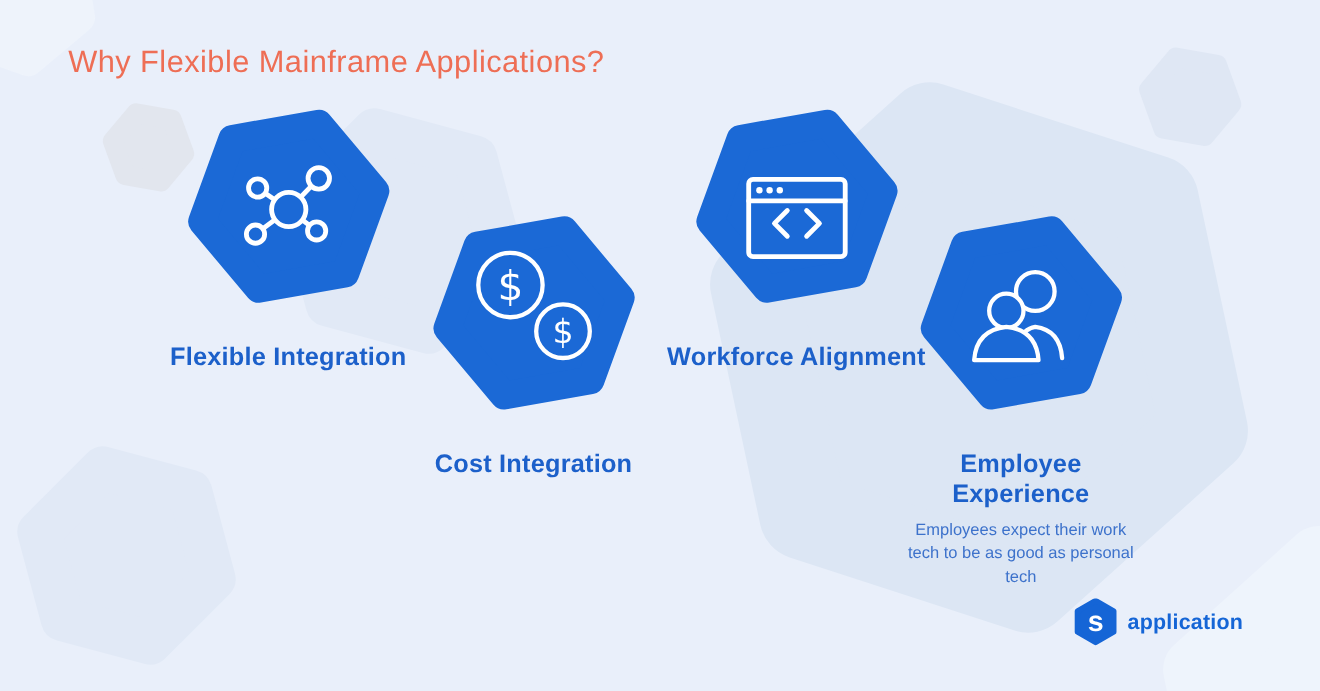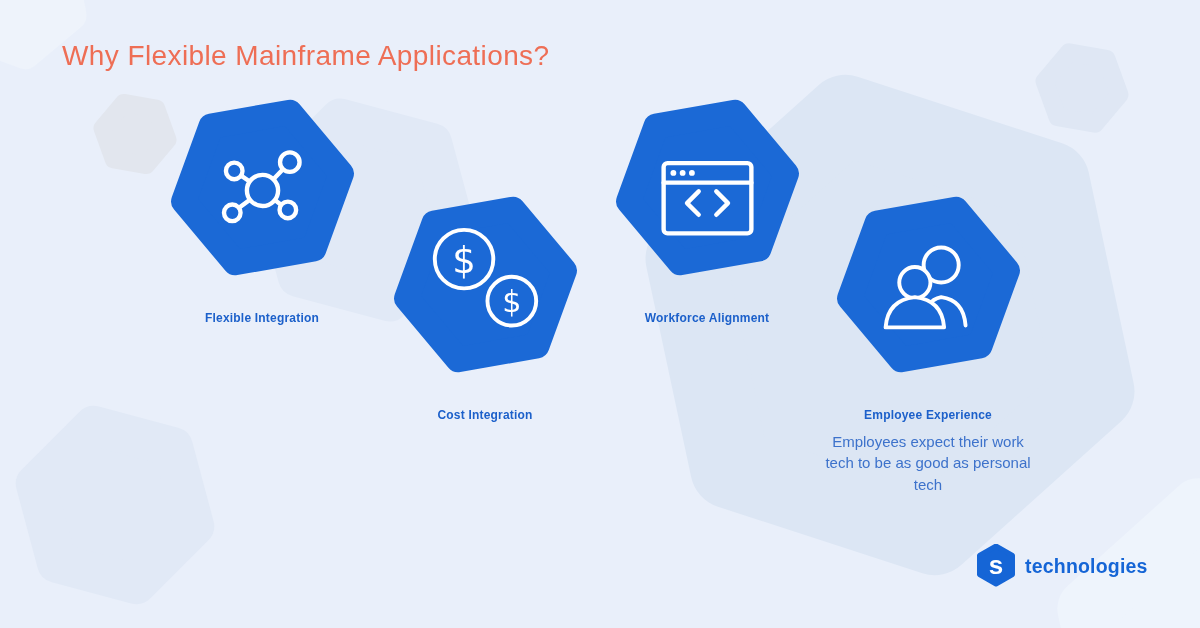--- a/index.html
+++ b/index.html
@@ -26,30 +26,30 @@
   .bg-hex{stroke-linejoin:round}
   .content{position:absolute;inset:0;z-index:1}
   .page-title{
     position:absolute;left:62px;top:40px;
     font-size:28px;font-weight:400;letter-spacing:.4px;
     color:var(--title-coral);
   }
   .card{position:absolute;width:240px;text-align:center}
   .card-1{left:142px;top:90px}
   .card-2{left:365px;top:187px}
-  .card-3{left:587px;top:90px}
+  .card-3{left:604px;top:90px}
   .card-4{left:808px;top:187px}
   .hex-svg{display:block;margin:0 auto 26px auto;width:195px;height:195px}
   .hexfill{fill:var(--hexagon-blue);stroke:var(--hexagon-blue);stroke-width:26;stroke-linejoin:round}
   .istroke{stroke:var(--icon-white);fill:none;stroke-width:4.5;stroke-linecap:round;stroke-linejoin:round}
   .ifill-blue{fill:var(--hexagon-blue);stroke:var(--icon-white);stroke-width:4.5;stroke-linejoin:round}
   .idot{fill:var(--icon-white);stroke:none}
   .iglyph{fill:var(--icon-white);font-family:"DejaVu Sans",sans-serif;font-weight:400}
   .card-heading{
-    font-size:12px;font-weight:bold;color:var(--heading-blue);
+    font-size:23px;font-weight:bold;color:var(--heading-blue);
     margin-bottom:9px;letter-spacing:.2px;
   }
   .card-desc{
     font-size:15px;line-height:1.42;color:var(--body-blue);
     margin:0 auto;
   }
   .card-1 .card-desc{max-width:212px}
   .card-2 .card-desc{max-width:234px}
   .card-3 .card-desc{max-width:165px}
   .card-4 .card-desc{max-width:206px}
@@ -147,16 +147,16 @@
     </svg>
     <div class="card-heading">Employee Experience</div>
     <p class="card-desc">Employees expect their work tech to be as good as personal tech</p>
   </div>
 
   <div class="brand">
     <svg class="brand-hex" width="40" height="44" viewBox="0 0 40 44">
       <polygon class="brand-hexfill" points="20,2 36.5,11.5 36.5,30.5 20,40 3.5,30.5 3.5,11.5"></polygon>
       <text class="brand-s" x="20" y="30" text-anchor="middle">s</text>
     </svg>
-    <span class="brand-name">technologies</span>
+    <span class="brand-name">application</span>
   </div>
 
 </div>
 
 </body></html>

